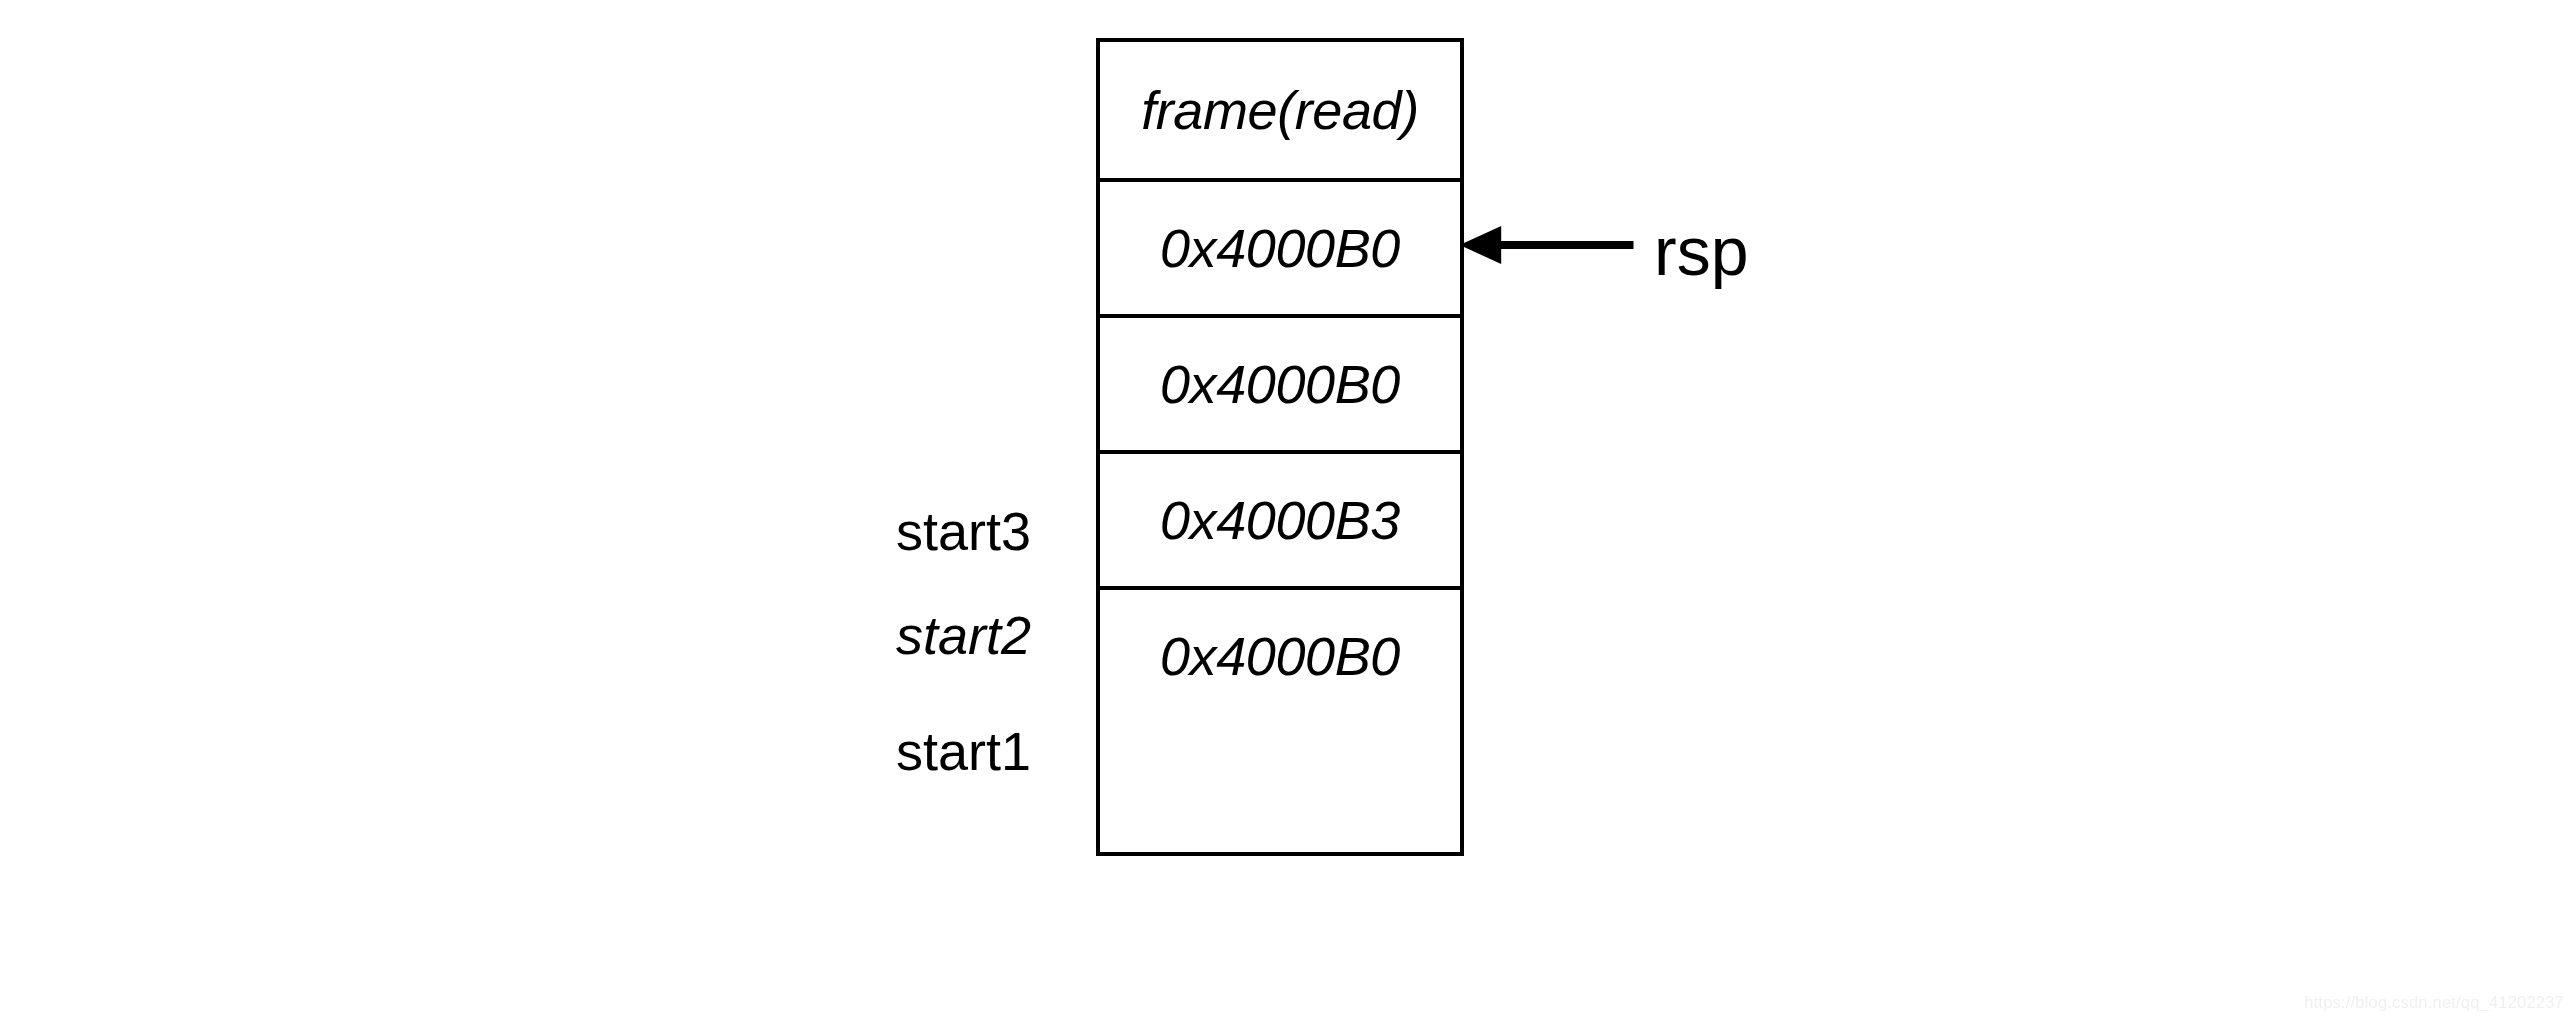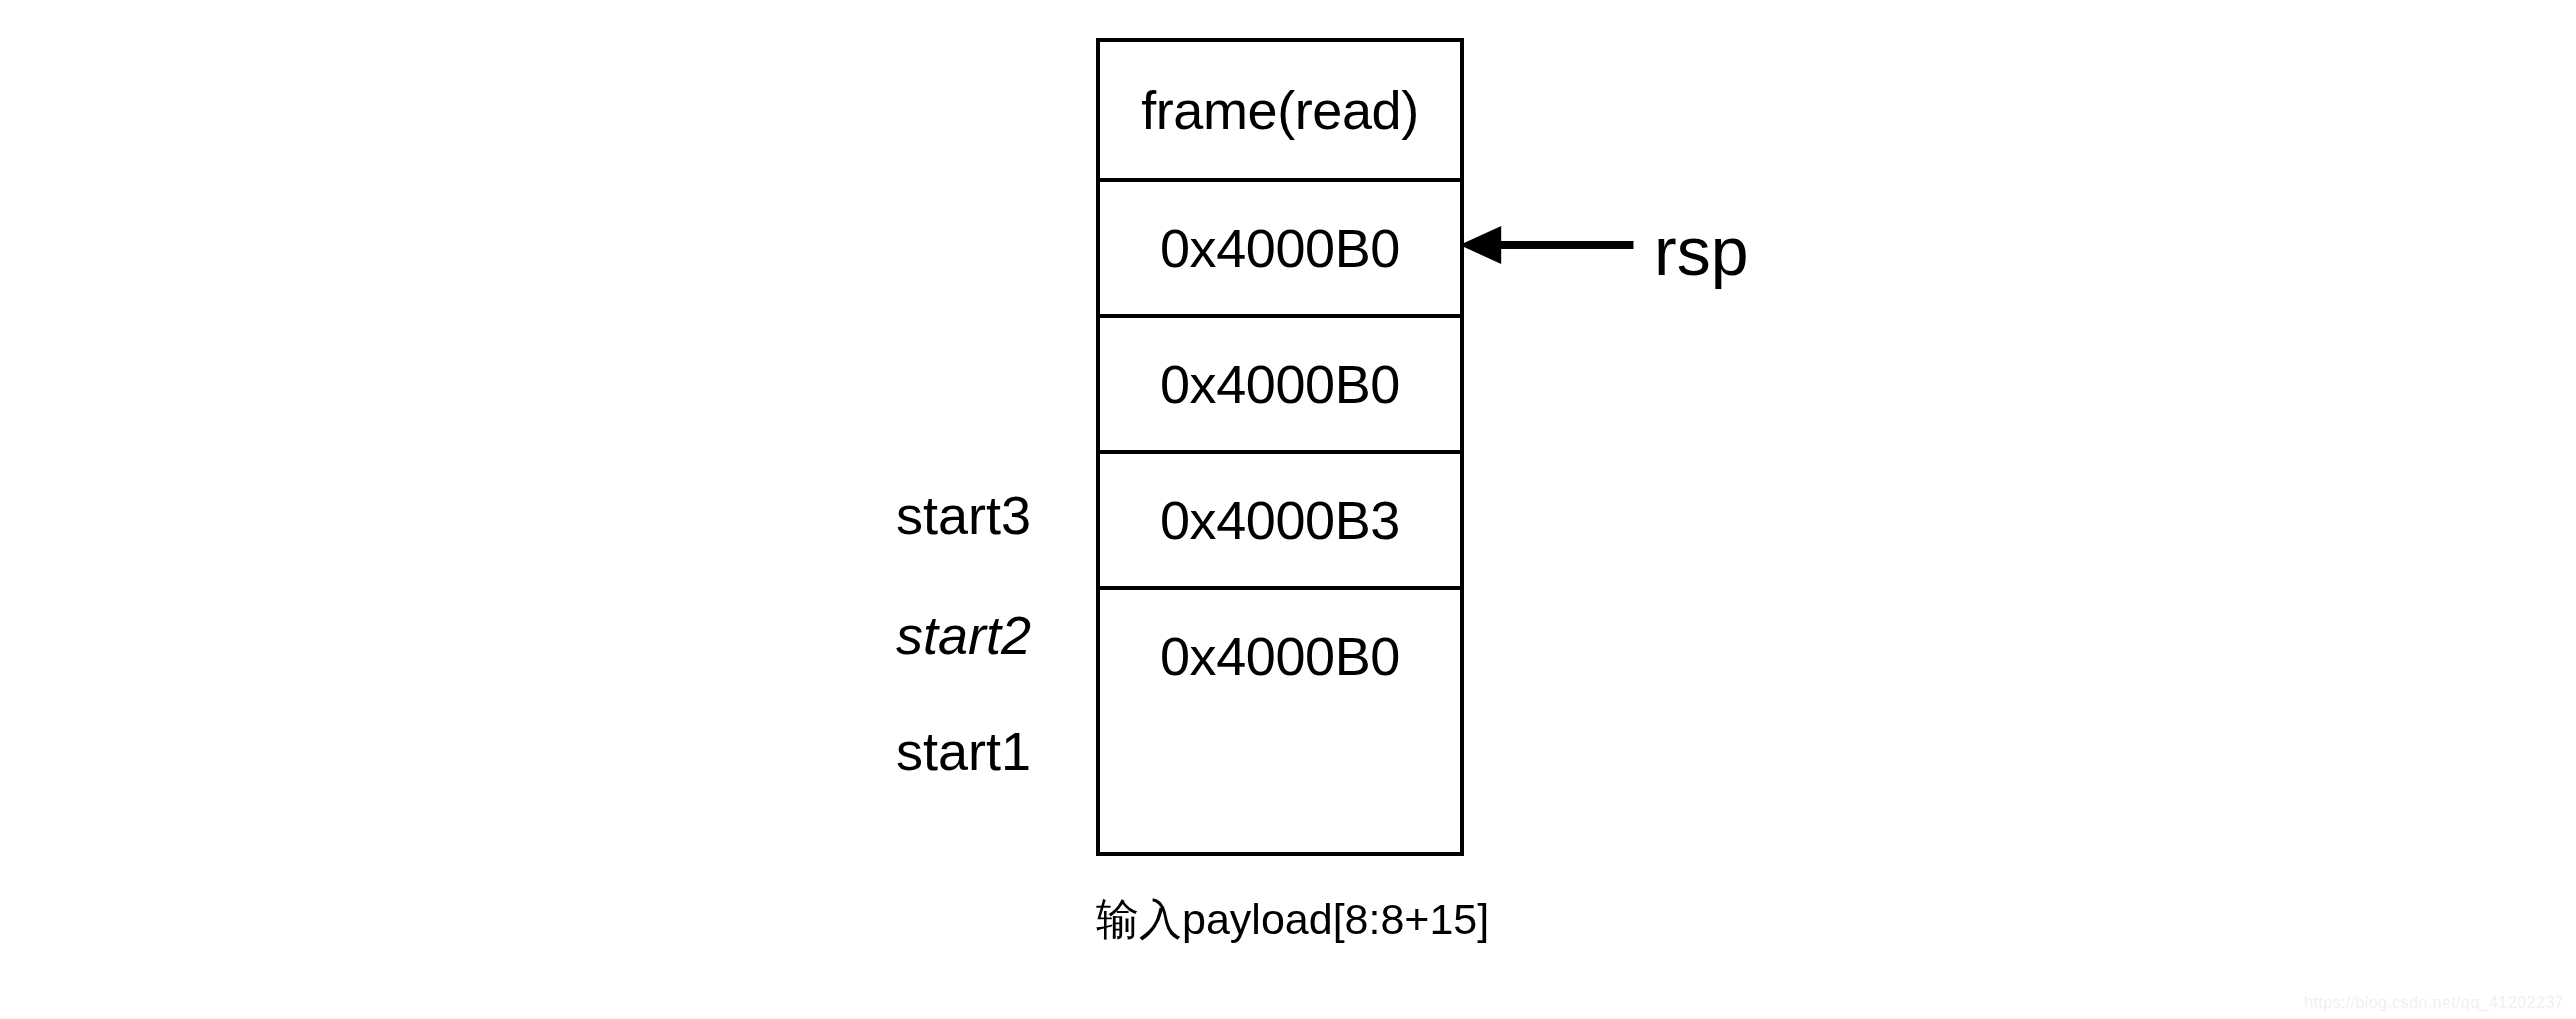--- a/index.html
+++ b/index.html
@@ -41,20 +41,21 @@
   }
   .stack-cell + .stack-cell {
     border-top: 4.3px solid #000000;
   }
   .cell-text {
     font-size: 54px;
     line-height: 1;
     letter-spacing: -0.4px;
     white-space: nowrap;
     color: #000000;
+    font-style: italic;
   }
 
   
   .row-label {
     position: absolute;
     right: 0;
     font-size: 54px;
     line-height: 1;
     white-space: nowrap;
     color: #000000;
@@ -111,21 +112,21 @@
 </style>
 </head>
 <body>
 
 <div id="canvas">
 
   <div class="label-col">
     <div class="row-label" style="top:41px;"></div>
     <div class="row-label" style="top:177px;"></div>
     <div class="row-label" style="top:314px;"></div>
-    <div class="row-label" style="top:450px;margin-left:40px;">start3</div>
+    <div class="row-label" style="top:466px;margin-left:40px;">start3</div>
     <div class="row-label" style="top:570px;font-style:italic;">start2</div>
     <div class="row-label" style="top:686px;">start1</div>
   </div>
 
   <div class="stack-box">
     <div class="stack-cell">
       <span class="cell-text">frame(read)</span>
     </div>
     <div class="stack-cell">
       <span class="cell-text">0x4000B0</span>
@@ -140,18 +141,17 @@
       <span class="cell-text">0x4000B0</span>
     </div>
   </div>
 
   <svg class="rsp-arrow" viewBox="0 0 210 74" xmlns="http://www.w3.org/2000/svg">
     <line x1="205" y1="37" x2="46" y2="37" stroke="#000000" stroke-width="9"></line>
     <polygon points="4,37 52,15 52,59" fill="#000000"></polygon>
   </svg>
   <div class="rsp-label">rsp</div>
 
-  <div class="caption">输入payload[8:8+15]</div>
 
   <div class="watermark">https://blog.csdn.net/qq_41202237</div>
 
 </div>
 
 
 </body></html>

